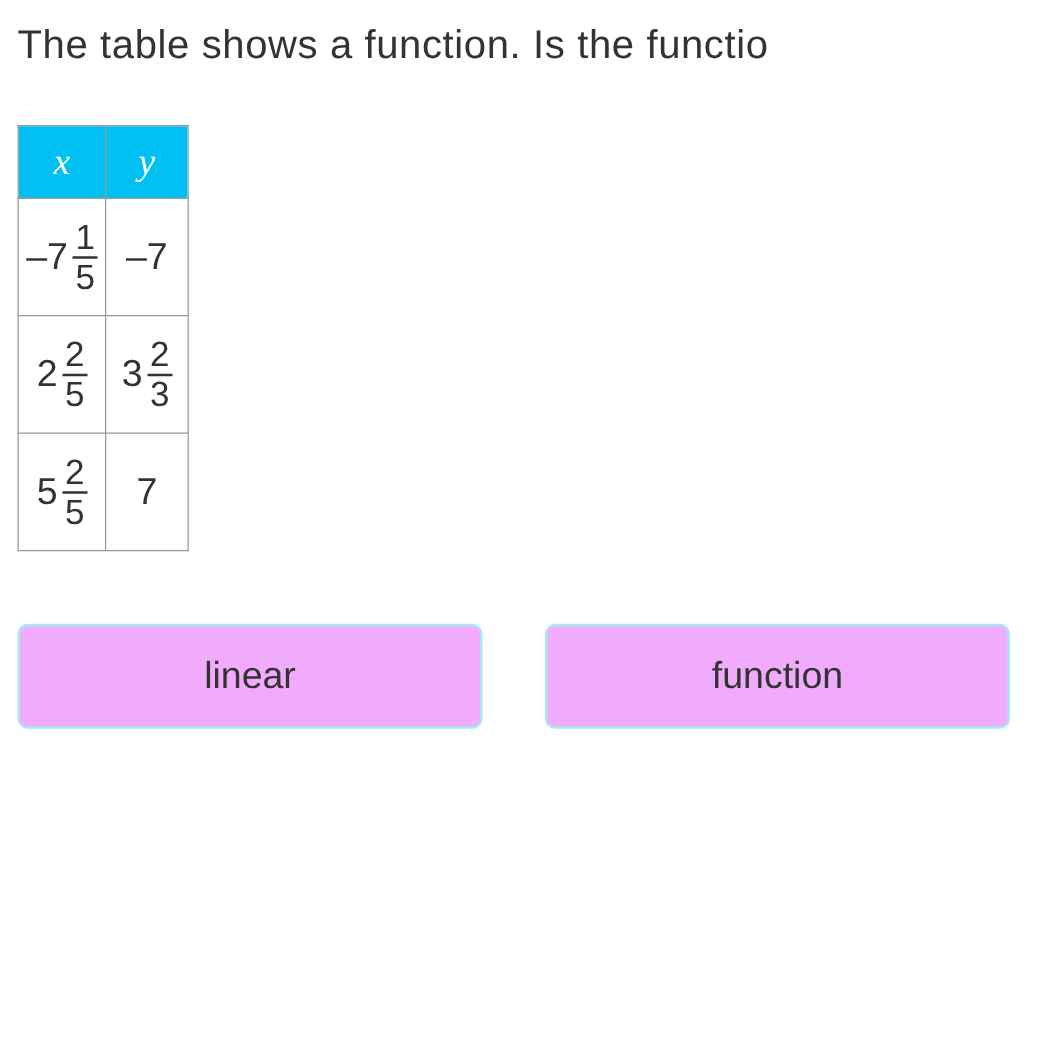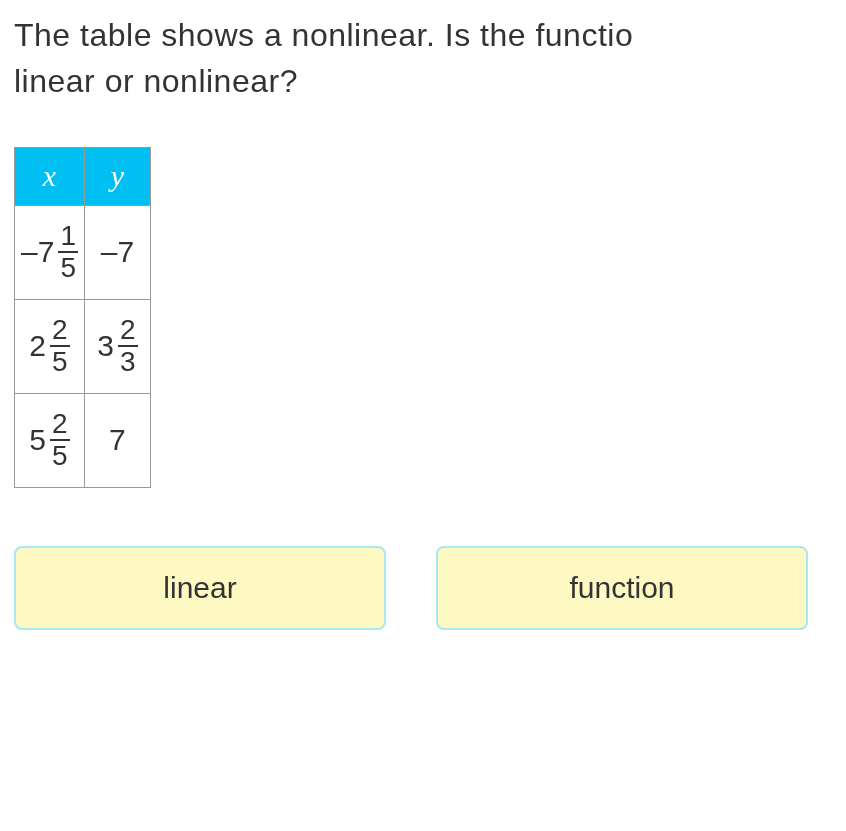--- a/index.html
+++ b/index.html
@@ -81,36 +81,35 @@
     }
     .buttons {
       display: flex;
       gap: 50px;
     }
     .answer-btn {
       width: 372px;
       height: 84px;
       border: 2px solid #a7e8f5;
       border-radius: 8px;
-      background: #fef9c3;
+      background: #f0abfc;
       font-size: 30px;
       color: #333;
       font-family: Verdana, Geneva, sans-serif;
       cursor: pointer;
       display: flex;
       align-items: center;
       justify-content: center;
     }
   </style>
 </head>
 <body>
 
 <div class="question">
-  <span>The table shows a nonlinear. Is the functio</span><br>
-  <span>linear or nonlinear?</span>
+  <span>The table shows a function. Is the functio</span><br>
 </div>
 
 <table class="table">
   <thead>
     <tr>
       <th>x</th>
       <th>y</th>
     </tr>
   </thead>
   <tbody>

